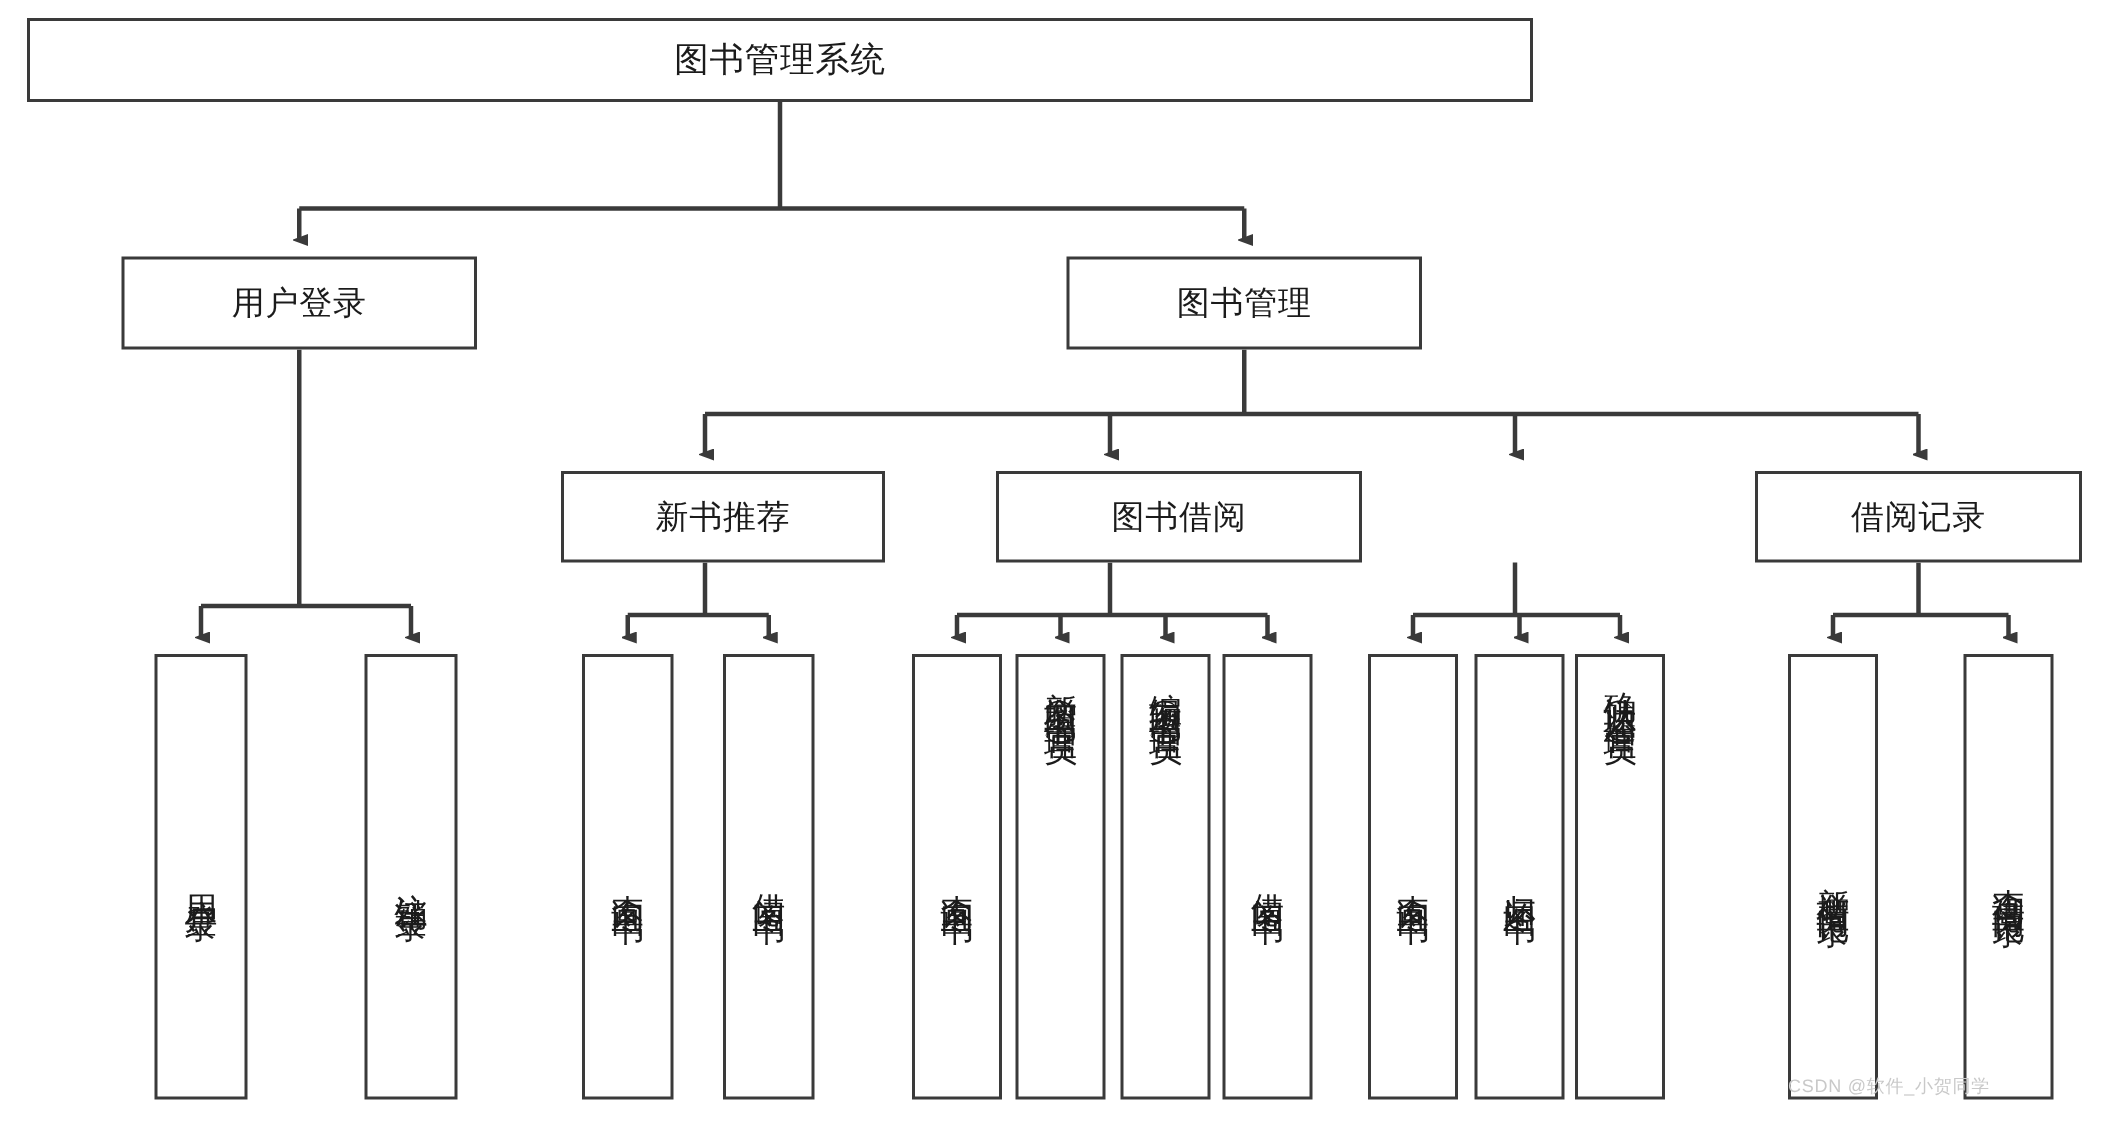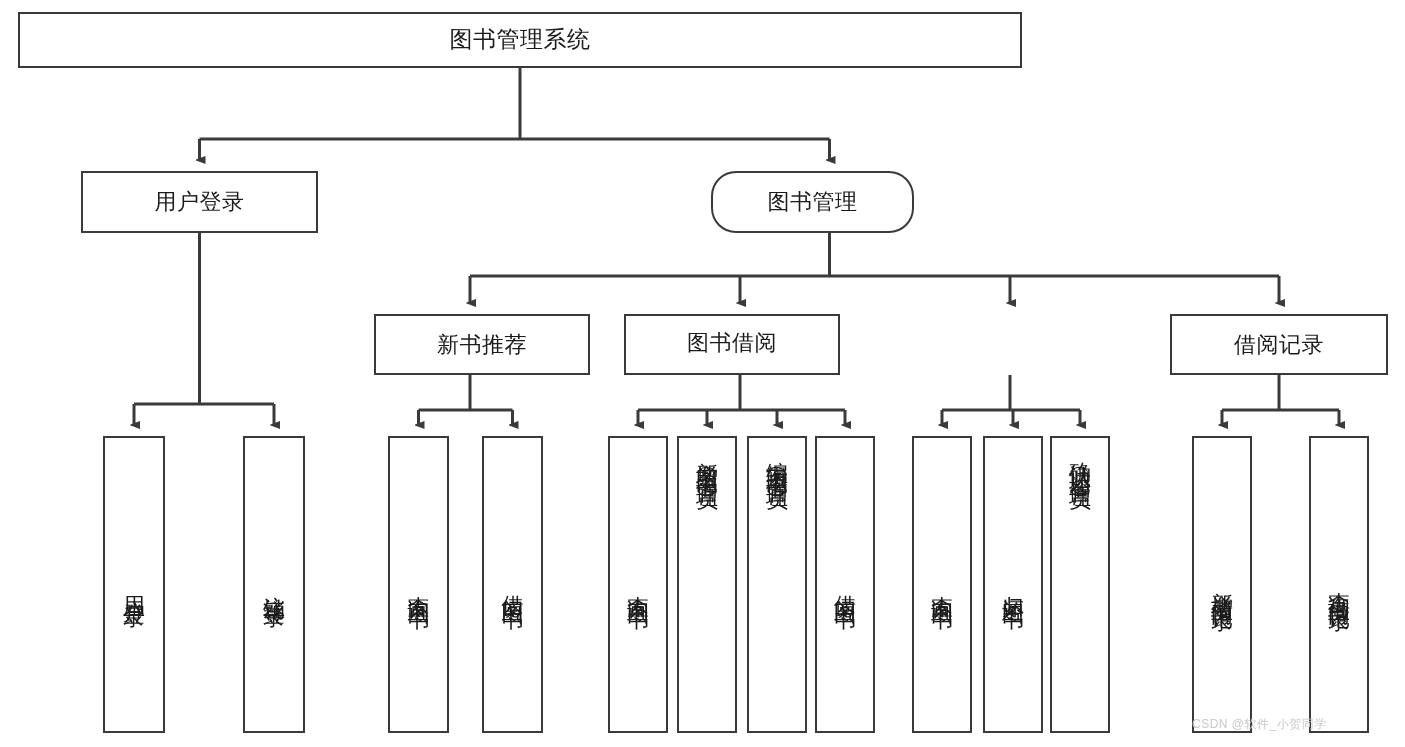--- a/index.html
+++ b/index.html
@@ -123,28 +123,28 @@
       </g>
   </svg>
 
   <div class="node-box node-root" id="node-root" style="left: 18px; top: 12px; width: 1004px; height: 56px;">
     <span class="node-label">图书管理系统</span>
   </div>
 
   <div class="node-box node-branch" id="node-l2-0" style="left: 81px; top: 171px; width: 237px; height: 62px;">
     <span class="node-label">用户登录</span>
   </div>
-  <div class="node-box node-branch" id="node-l2-1" style="left: 711px; top: 171px; width: 203px; height: 62px; border-radius: 25px;">
+  <div class="node-box node-branch" id="node-l2-1" style="left: 711px; top: 171px; width: 237px; height: 62px;">
     <span class="node-label">图书管理</span>
   </div>
 
   <div class="node-box node-branch" id="node-l3-0" style="left: 362px; top: 314px; width: 216px; height: 61px; margin-left: 12px;">
     <span class="node-label">新书推荐</span>
   </div>
-  <div class="node-box node-branch" id="node-l3-1" style="left: 624px; top: 314px; width: 216px; height: 61px; font-family: Liberation Mono, monospace;">
+  <div class="node-box node-branch" id="node-l3-1" style="left: 664px; top: 314px; width: 244px; height: 61px;">
     <span class="node-label">图书借阅</span>
   </div>
   <div class="node-box node-branch" id="node-l3-3" style="left: 1170px; top: 314px; width: 218px; height: 61px;">
     <span class="node-label">借阅记录</span>
   </div>
 
   <div id="leaf-container">
       <div class="node-box node-leaf leaf-center" id="leaf-0" style="left: 103px; top: 436px; width: 62px; height: 297px;">
         <span class="node-label">用户登录</span>
       </div>

